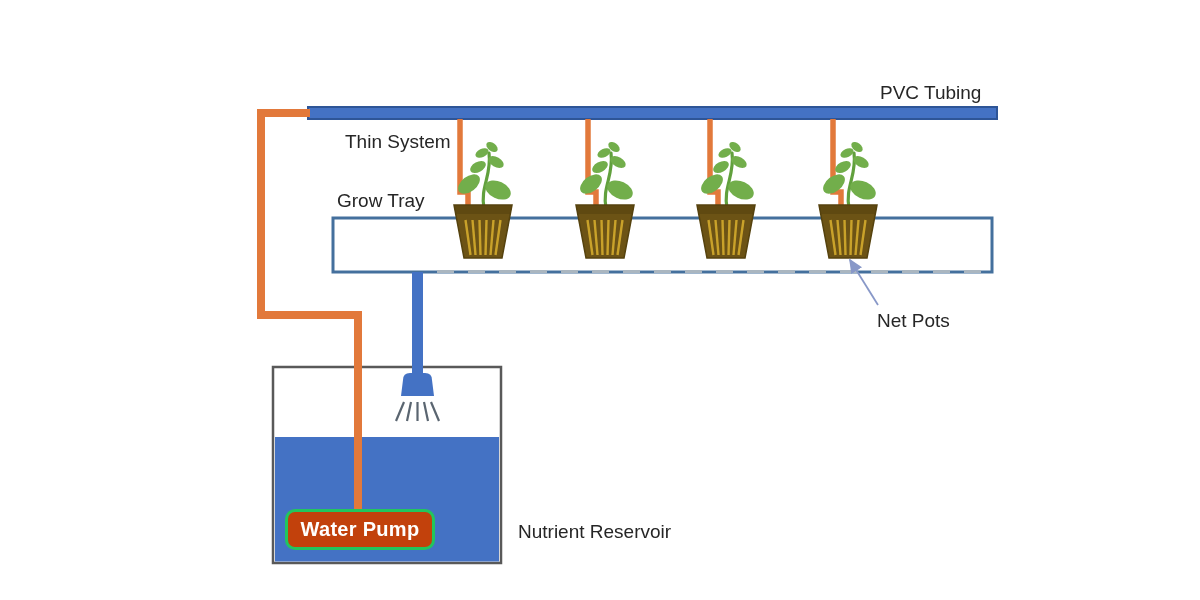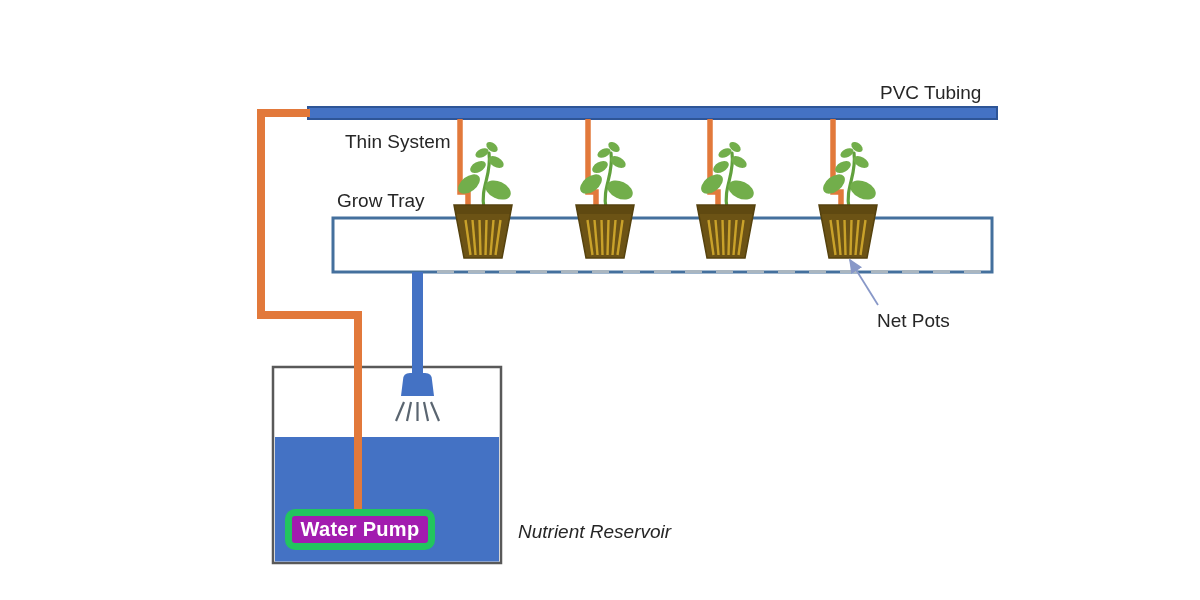--- a/index.html
+++ b/index.html
@@ -8,29 +8,29 @@
     font-family:"Liberation Sans","DejaVu Sans",sans-serif;
   }
   .lbl{position:absolute;color:#262626;font-size:19px;line-height:1.1;white-space:nowrap;}
   #title{
     position:absolute;left:255px;top:27px;font-size:32px;font-weight:700;color:#141414;
     letter-spacing:0.2px;white-space:nowrap;
   }
   #diagram-svg{position:absolute;left:0;top:0;}
   #water-pump{
     position:absolute;left:285px;top:509px;width:150px;height:41px;
-    background:#a21caf;border:7px solid #22c55e;border-radius:10px;
+    background:#c2410c;border:3px solid #22c55e;border-radius:10px;
     box-sizing:border-box;display:flex;align-items:center;justify-content:center;
     color:#ffffff;font-size:20px;font-weight:600;letter-spacing:0.3px;
   }
   #lbl-pvc{left:880px;top:83px;}
   #lbl-thin{left:345px;top:132px;}
   #lbl-grow{left:337px;top:191px;}
   #lbl-net{left:856px;top:311px;margin-left:21px;}
-  #lbl-reservoir{left:518px;top:522px;font-style:italic;}
+  #lbl-reservoir{left:518px;top:522px;}
 </style>
 </head>
 <body>
 
 <div id="stage">
 
   <svg id="diagram-svg" width="1200" height="600" viewBox="0 0 1200 600">
       <defs>
         <marker id="arrhead" markerWidth="9" markerHeight="9" refX="7" refY="3.5" orient="auto">
           <path d="M0,0 L8,3.5 L0,7 Z" fill="#8898C8"></path>

